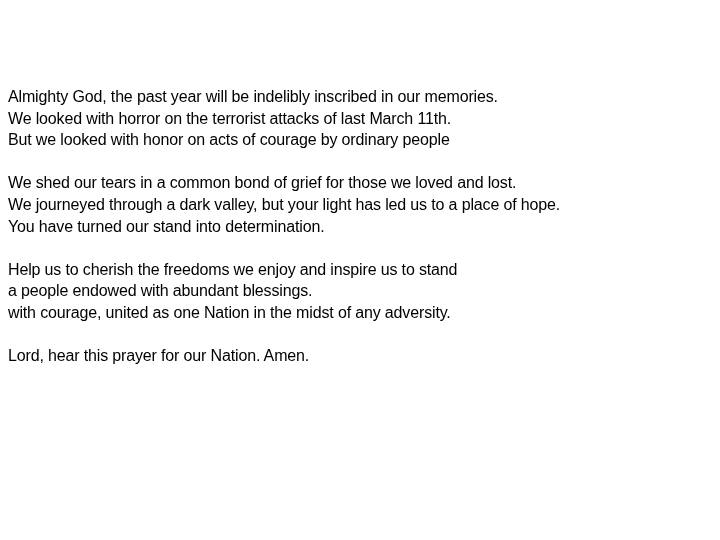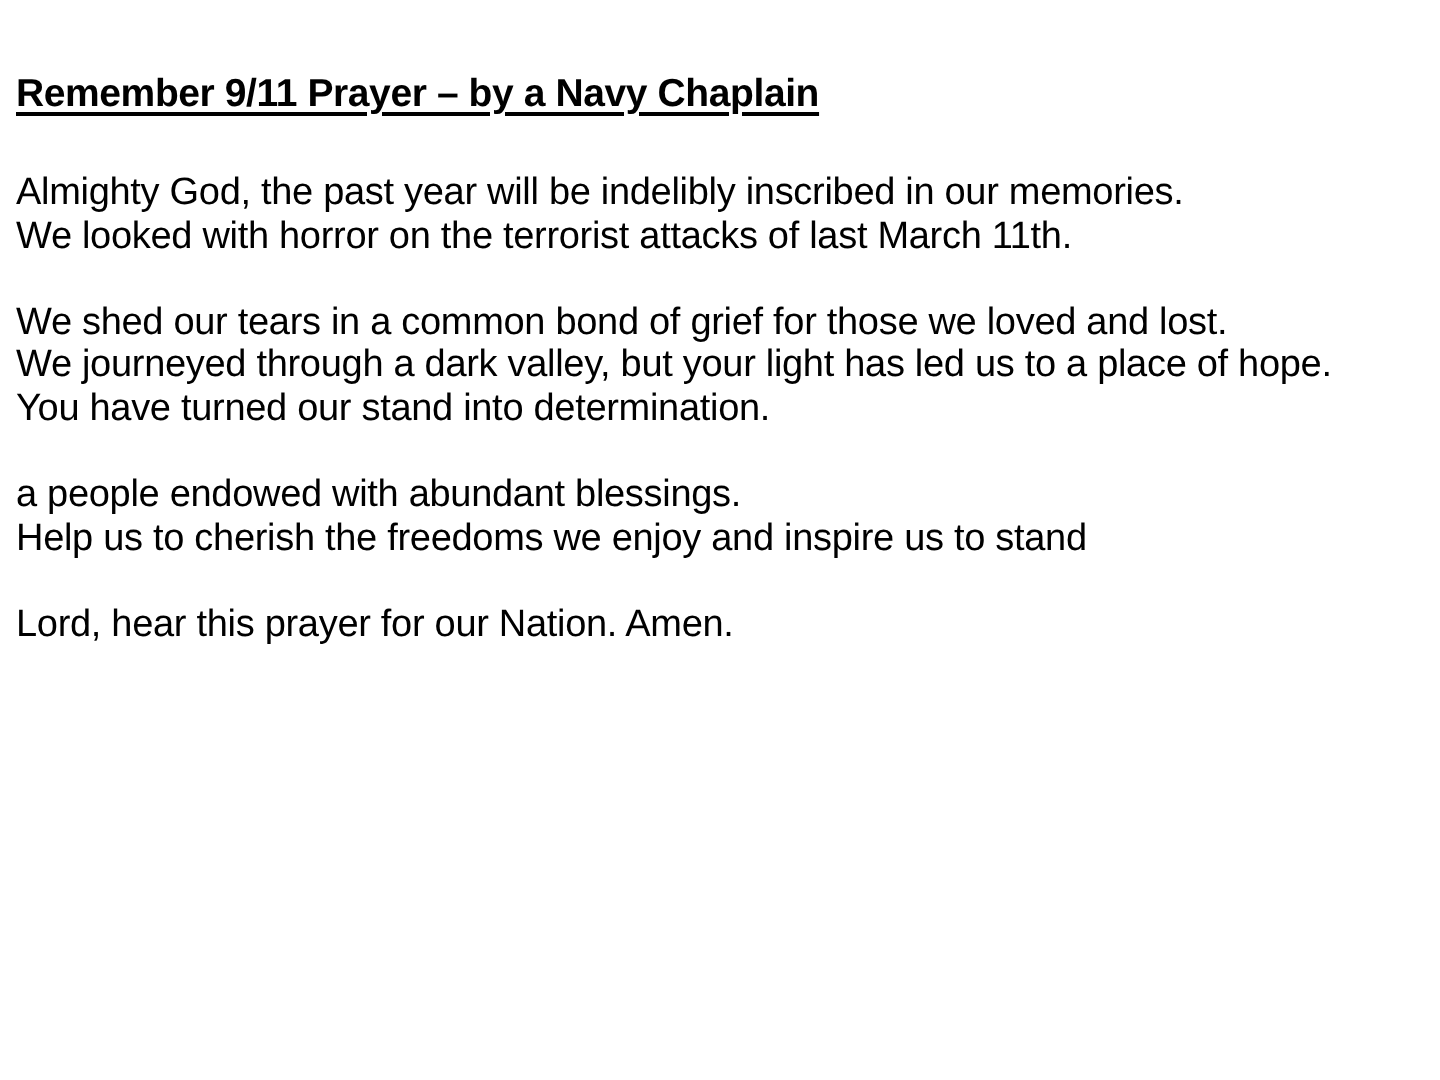--- a/index.html
+++ b/index.html
@@ -33,49 +33,50 @@
       text-decoration-thickness: 2px;
       text-underline-offset: 3px;
       letter-spacing: -0.2px;
       white-space: nowrap;
       margin: 0;
     }
     .body {
       position: absolute;
       left: 8px;
       top: 86px;
-      font-size: 19px;
+      font-size: 16px;
       line-height: 21.6px;
       letter-spacing: -0.15px;
     }
     .stanza {
       margin: 0 0 21.6px 0;
     }
     .line {
       display: block;
       white-space: nowrap;
     }
   </style>
 </head>
 <body>
 
 <div class="slide">
-  <h1 class="title">Remember 9/11 Prayer – by a Navy Chaplain</h1>
 
   <div class="body">
     <div class="stanza">
       <span class="line">Almighty God, the past year will be indelibly inscribed in our memories.</span>
       <span class="line">We looked with horror on the terrorist attacks of last March 11th.</span>
+      <span class="line">But we looked with honor on acts of courage by ordinary people</span>
     </div>
     <div class="stanza">
       <span class="line">We shed our tears in a common bond of grief for those we loved and lost.</span>
       <span class="line">We journeyed through a dark valley, but your light has led us to a place of hope.</span>
       <span class="line">You have turned our stand into determination.</span>
     </div>
     <div class="stanza">
+      <span class="line">Help us to cherish the freedoms we enjoy and inspire us to stand</span>
       <span class="line">a people endowed with abundant blessings.</span>
-      <span class="line">Help us to cherish the freedoms we enjoy and inspire us to stand</span>
+      <span class="line">with courage, united as one Nation in the midst of any adversity.</span>
     </div>
     <div class="stanza">
       <span class="line">Lord, hear this prayer for our Nation. Amen.</span>
     </div>
   </div>
 </div>
 
 </body></html>

